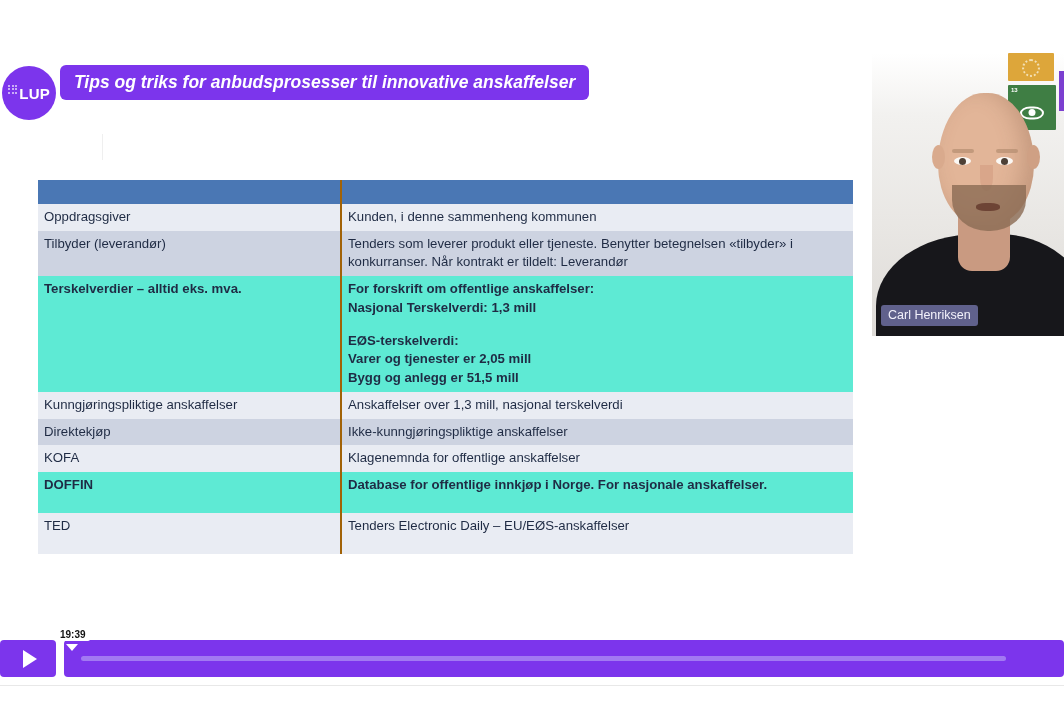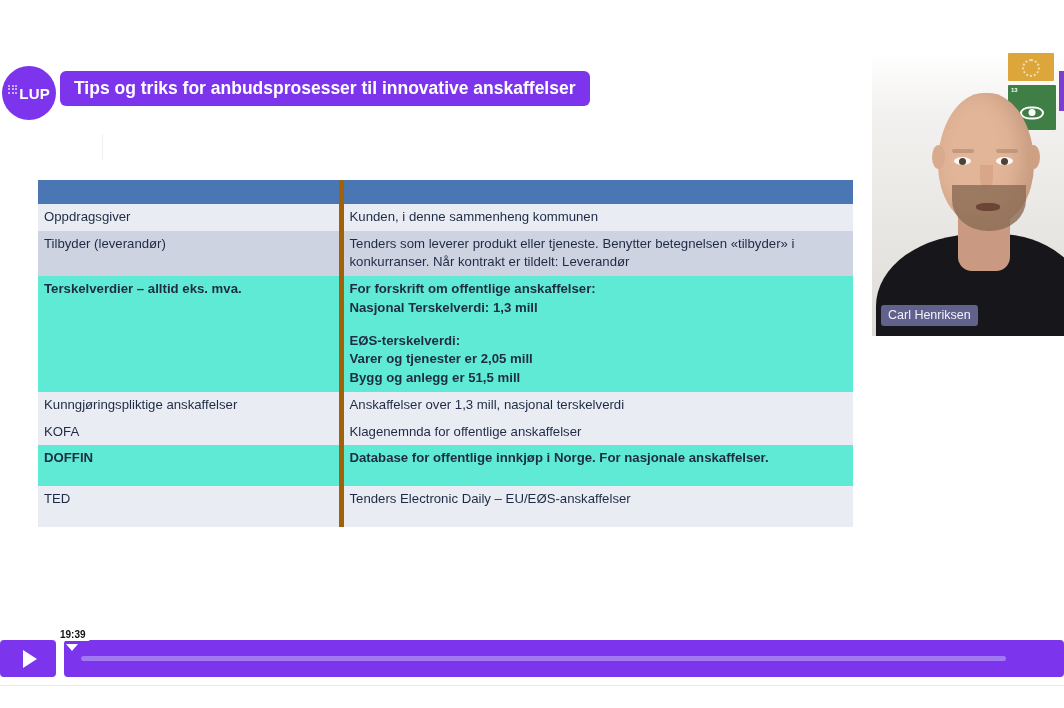--- a/index.html
+++ b/index.html
@@ -21,24 +21,24 @@
   }
   .logo-inner { display: flex; align-items: flex-start; gap: 2px; }
   .logo-dots {
     display: grid; grid-template-columns: repeat(3, 2px);
     grid-template-rows: repeat(3, 2px); gap: 1.6px;
   }
   .logo-dots i { display:block; width:2px; height:2px; background:#e4d6fb; border-radius:50%; }
   .logo-text { color: #fff; font-size: 15px; font-weight: 700; letter-spacing: .2px; }
 
   .title-bar {
-    position: absolute; left: 60px; top: 71px;
+    position: absolute; left: 60px; top: 65px;
     height: 35px; padding: 0 14px;
     background: #7c35ec; border-radius: 6px;
-    display: flex; align-items: center;
+    display: flex; align-items: center; font-style: italic;
   }
   .title-bar span {
     color: #fff; font-size: 17.5px; font-weight: 700; white-space: nowrap;
   }
 
   .cursor-artifact {
     position: absolute; left: 102px; top: 134px;
     width: 1px; height: 26px; background: #efefef;
   }
 
@@ -49,21 +49,21 @@
     border-collapse: collapse;
     table-layout: fixed;
     font-size: 13.2px; color: #1f2b44;
   }
   .slide-table col.c1 { width: 303px; }
   .slide-table col.c2 { width: 512px; }
   .slide-table td {
     padding: 4px 7px 4px 6px;
     vertical-align: top;
     line-height: 1.42;
-    border-right: 5px solid #a16207;
+    border-right: 2px solid #a16207;
   }
   .slide-table td:last-child { border-right: none; }
   .slide-table tr.head td { height: 24px; background: #4a77b4; padding: 0; }
   .slide-table tr.r-light td { background: #e9ecf3; }
   .slide-table tr.r-dark  td { background: #cdd3e1; }
   .slide-table tr.r-mid   td { background: #5eead4; font-weight: bold; }
   .cell-line { display: block; }
   .cell-line.gap { height: 14px; }
 
   
@@ -231,20 +231,26 @@
             <span class="cell-line gap"></span>
             <span class="cell-line">EØS-terskelverdi:</span>
             <span class="cell-line">Varer og tjenester er 2,05 mill</span>
             <span class="cell-line">Bygg og anlegg er 51,5 mill</span>
           </td>
         </tr>
         <tr class="r-light">
           <td>Kunngjøringspliktige anskaffelser</td>
           <td>
             <span class="cell-line">Anskaffelser over 1,3 mill, nasjonal terskelverdi</span>
+          </td>
+        </tr>
+        <tr class="r-dark">
+          <td>Direktekjøp</td>
+          <td>
+            <span class="cell-line">Ikke-kunngjøringspliktige anskaffelser</span>
           </td>
         </tr>
         <tr class="r-light">
           <td>KOFA</td>
           <td>
             <span class="cell-line">Klagenemnda for offentlige anskaffelser</span>
           </td>
         </tr>
         <tr class="r-mid">
           <td>DOFFIN</td>

